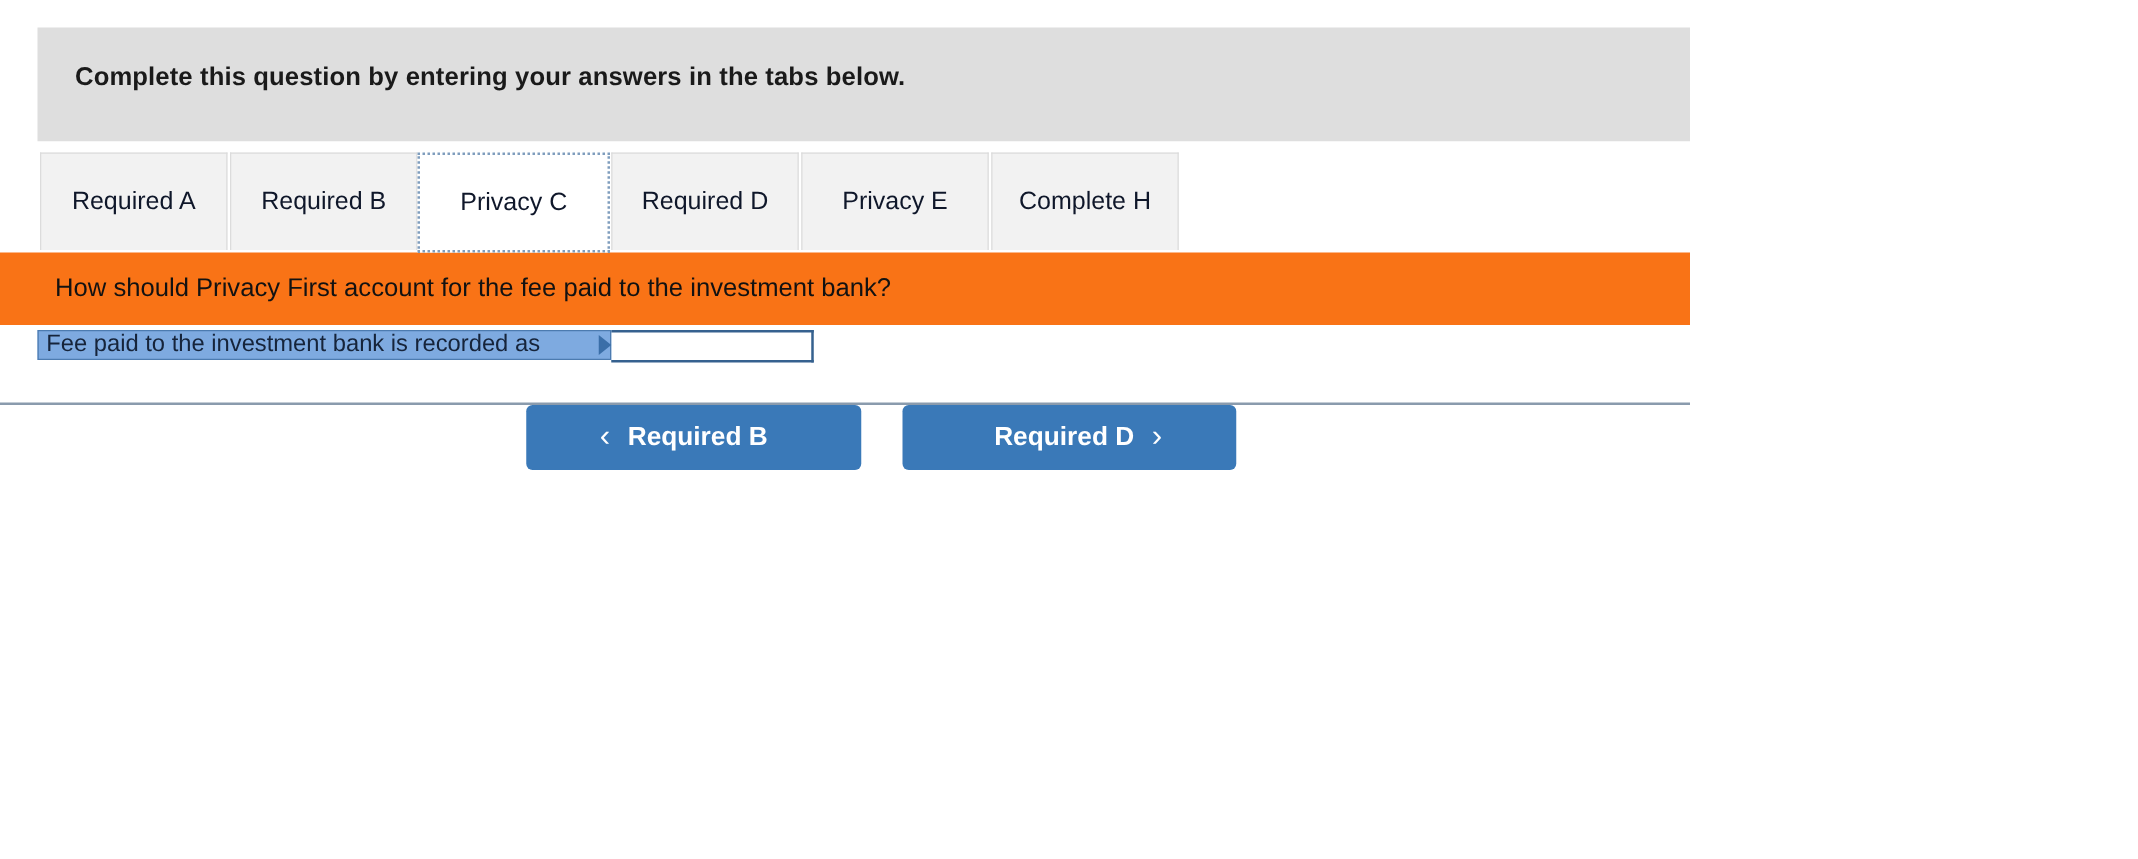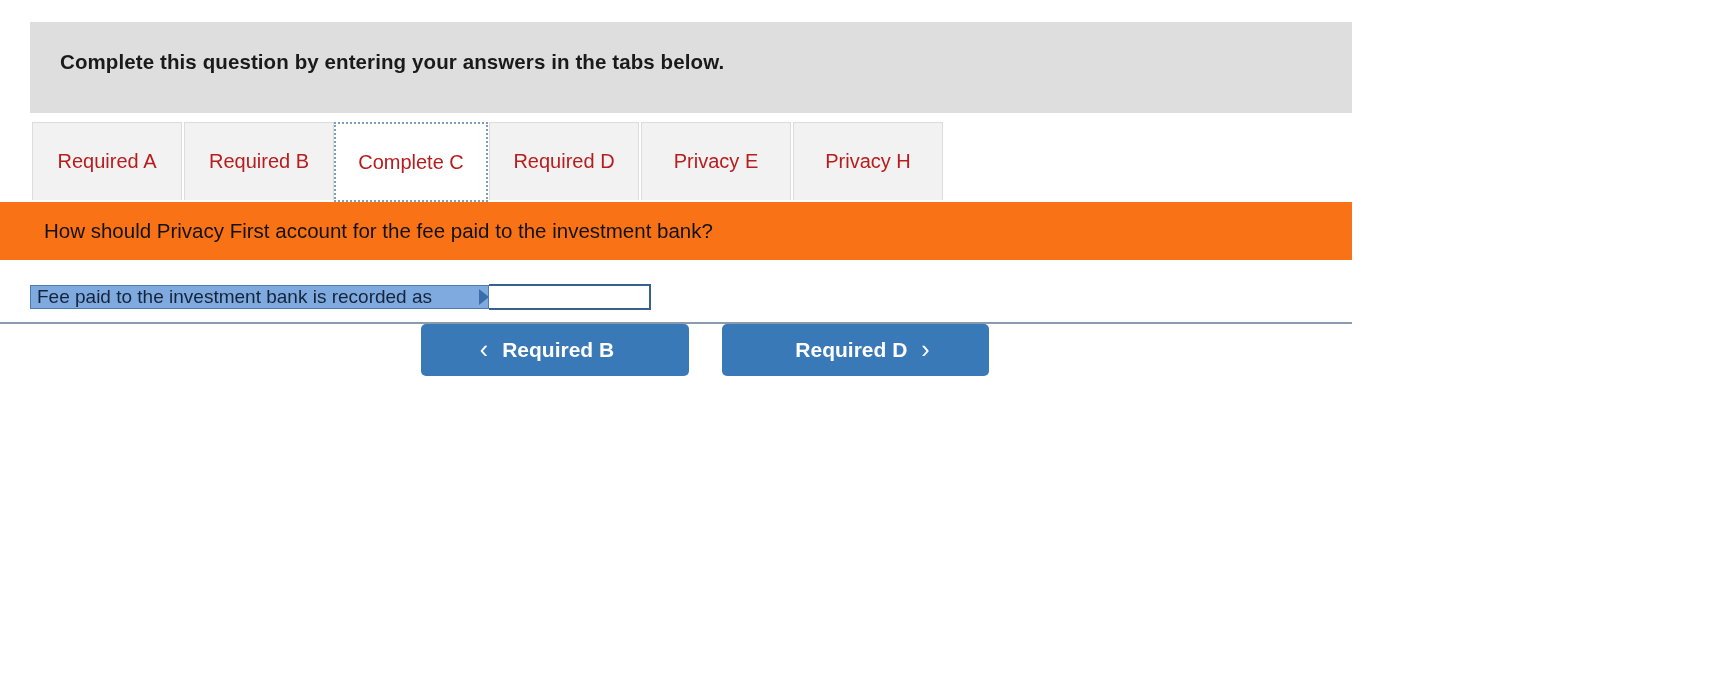--- a/index.html
+++ b/index.html
@@ -57,21 +57,21 @@
     position: absolute;
     top: 0px;
     height: 78px;
     background: #f2f2f2;
     border: 1px solid #dcdcdc;
     border-bottom: none;
     display: flex;
     align-items: center;
     justify-content: center;
     font-size: 20px;
-    color: #b91c1c;
+    color: #0f172a;
     white-space: nowrap;
     cursor: pointer;
     user-select: none;
   }
   .tab.active {
     background: #ffffff;
     border: 2px dotted #7f9dbd;
     z-index: 5;
     height: 80px;
   }
@@ -91,24 +91,24 @@
     margin-left: 44px;
     font-size: 20.5px;
     color: #121212;
     white-space: nowrap;
   }
 
   
   .answer-row {
     position: absolute;
     left: 30px;
-    top: 278px;
+    top: 264px;
     height: 38px;
     display: flex;
-    align-items: center;
+    align-items: flex-start;
   }
   .answer-label {
     position: relative;
     width: 459px;
     background: #7eaae0;
     border: 1px solid #4c7bb0;
     display: flex;
     align-items: center;
     padding-left: 6px;
     font-size: 19px;
@@ -186,24 +186,24 @@
 <div id="page">
 
   <div class="instruction-banner">
     <div class="instruction-text">Complete this question by entering your answers in the tabs below.</div>
   </div>
 
   <div class="tabstrip">
     <div class="tabstrip-underline"></div>
     <div class="tab" id="tab0" style="left: 32px; width: 150px;">Required A</div>
     <div class="tab" id="tab1" style="left: 184px; width: 150px;">Required B</div>
-    <div class="tab active" id="tab2" style="left: 334px; width: 154px;">Complete C</div>
+    <div class="tab active" id="tab2" style="left: 334px; width: 154px;">Privacy C</div>
     <div class="tab" id="tab3" style="left: 489px; width: 150px;">Required D</div>
     <div class="tab" id="tab4" style="left: 641px; width: 150px;">Privacy E</div>
-    <div class="tab" id="tab5" style="left: 793px; width: 150px;">Privacy H</div>
+    <div class="tab" id="tab5" style="left: 793px; width: 150px;">Complete H</div>
   </div>
 
   <div class="question-bar">
     <div class="question-text">How should Privacy First account for the fee paid to the investment bank?</div>
   </div>
 
   <div class="answer-row">
     <div class="answer-label">
       <span>Fee paid to the investment bank is recorded as</span>
       <span class="answer-label-marker"></span>

